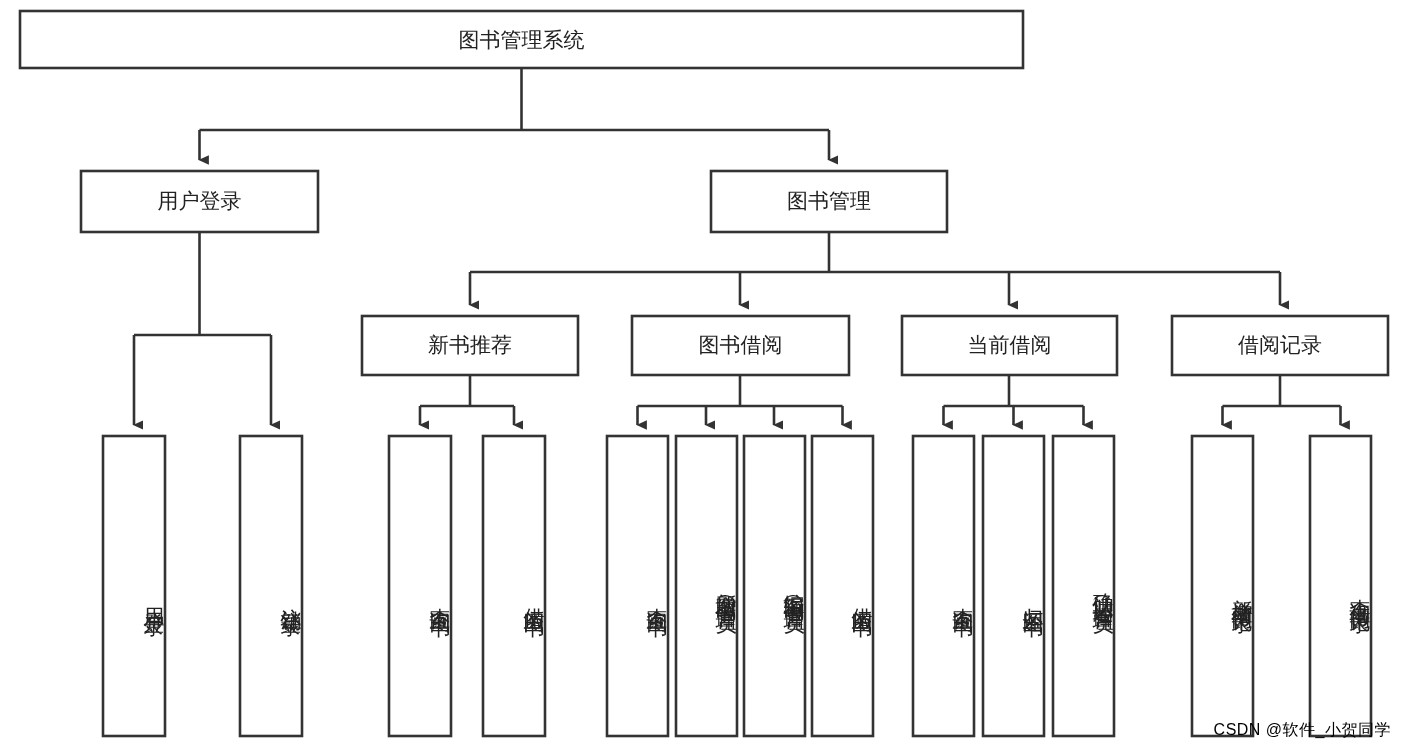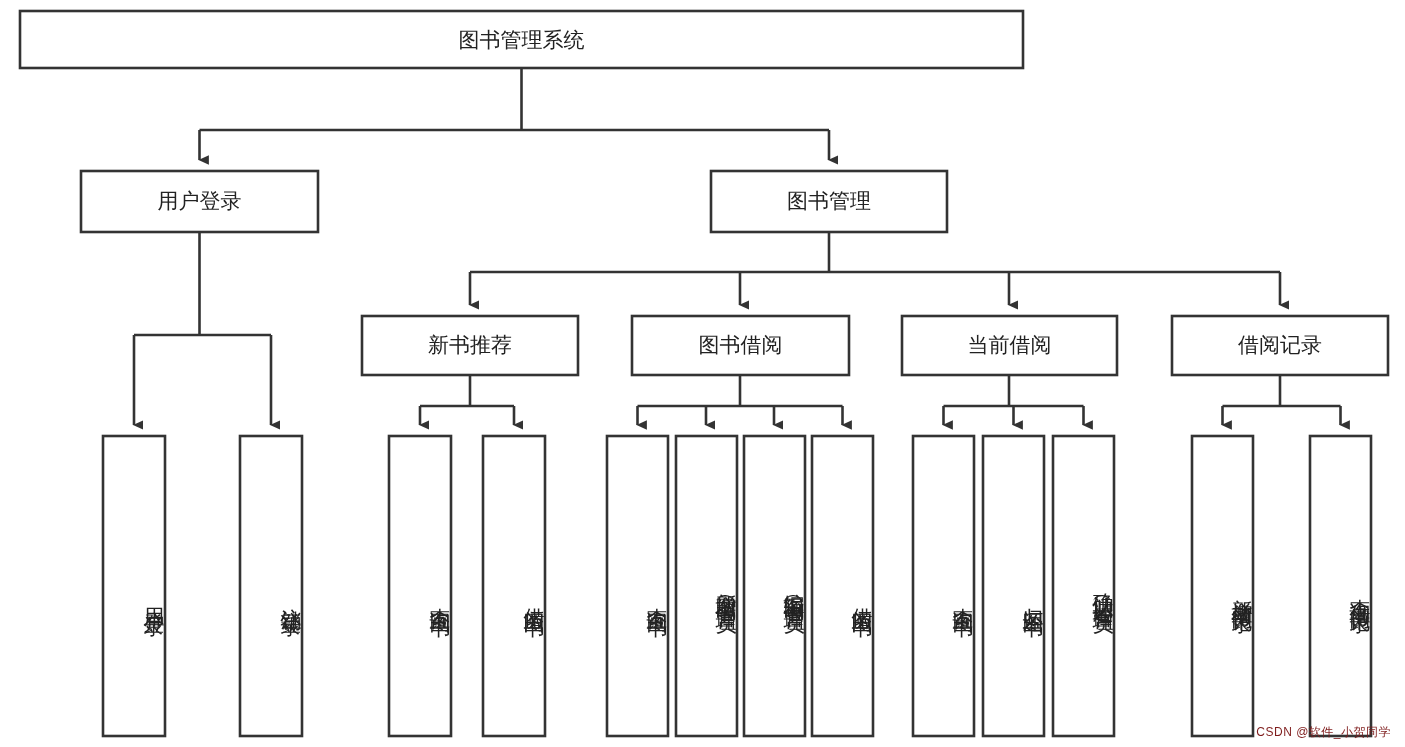--- a/index.html
+++ b/index.html
@@ -61,22 +61,22 @@
     color: #222222;
     letter-spacing: 3px;
     white-space: nowrap;
     pointer-events: none;
   }
   .watermark {
     position: absolute;
     right: 14px;
     bottom: 6px;
     font-family: "Liberation Sans", "DejaVu Sans", sans-serif;
-    font-size: 12px;
-    color: #7f1d1d;
+    font-size: 16px;
+    color: #000000;
     letter-spacing: 0.5px;
     white-space: nowrap;
   }
 </style>
 </head>
 <body>
 
 <div id="stage">
 
   <svg id="chart" viewBox="0 0 1405 747">

